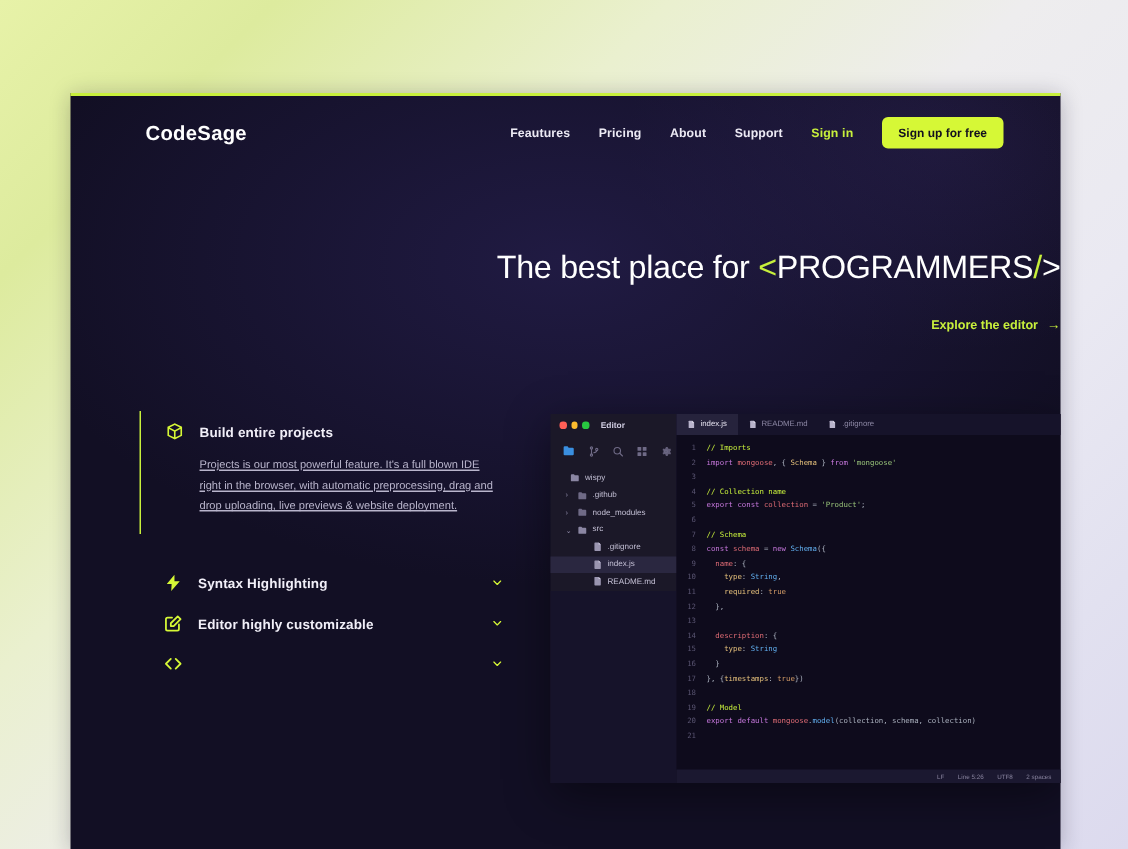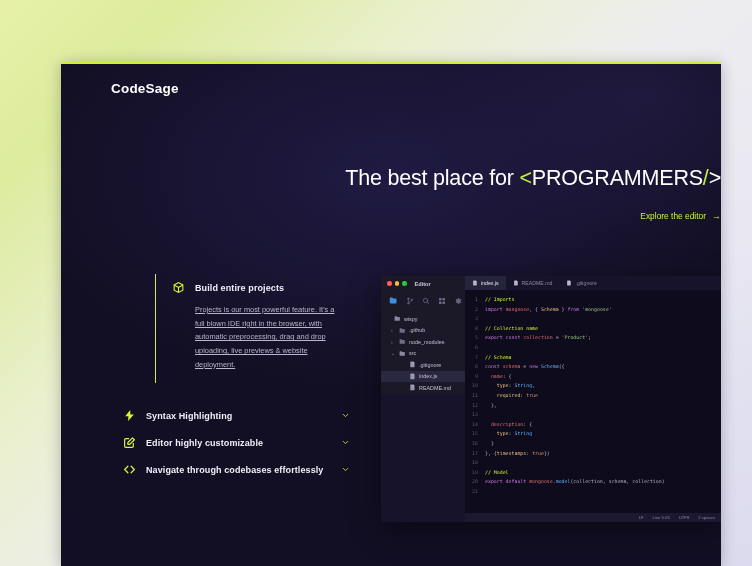--- a/index.html
+++ b/index.html
@@ -17,21 +17,21 @@
         #eeedee 52%,
         #eae9f2 70%,
         #e2e1f0 86%,
         #dcdaee 100%);
     position: relative;
   }
 
   
   .card {
     position: absolute;
-    left: 61px; top: 62px;
+    left: 47px; top: 62px;
     width: 660px; height: 504px;
     background: #120f24;
     border-top: 2px solid #c8f03c;
     overflow: hidden;
     box-shadow: 0 2px 14px rgba(20,18,40,.28);
   }
   .card::before {
     content: "";
     position: absolute; inset: 0;
     background:
@@ -91,37 +91,37 @@
     font-weight: 500;
     line-height: 1.35;
     letter-spacing: -.2px;
   }
   .hero h1 .lime { color: #c8f03c; }
   .hero-cta {
     display: inline-flex; align-items: center; gap: 6px;
     margin-top: 18px;
     color: #c8f03c;
     font-size: 8.4px;
-    font-weight: 400;
+    font-weight: 700;
     cursor: pointer;
   }
   .hero-cta .arr { font-size: 9px; line-height: 1; }
 
   
   .features {
     position: absolute;
     left: 46px; top: 210px;
     width: 243px;
     z-index: 4;
   }
   .feat {
     position: relative;
     padding: 0 0 0 16px;
   }
-  .feat.open { border-left: 1.5px solid #c8f03c; margin-left: 48px; }
+  .feat.open { border-left: 1.5px solid #c8f03c; }
   .feat-head {
     display: flex; align-items: center;
     gap: 10px;
     padding: 7px 0;
     cursor: pointer;
   }
   .feat-ico {
     width: 13px; height: 13px;
     flex: 0 0 13px;
     display: flex; align-items: center; justify-content: center;
@@ -271,20 +271,28 @@
     font-family: "Liberation Sans", sans-serif;
   }
 </style>
 </head>
 <body>
 
 <div class="card">
 
   <div class="nav">
     <div class="brand">CodeSage</div>
+    <div class="nav-links">
+        <span class="nav-link">Feautures</span>
+        <span class="nav-link">Pricing</span>
+        <span class="nav-link">About</span>
+        <span class="nav-link">Support</span>
+        <span class="nav-link accent">Sign in</span>
+        <button class="nav-cta">Sign up for free</button>
+      </div>
   </div>
 
   <div class="hero">
     <h1>
       <span>The best place for </span><span class="lime">&lt;</span><span>PROGRAMMERS</span><span class="lime">/</span><span>&gt;</span><br>
     </h1>
     <div class="hero-cta">
       <span>Explore the editor</span>
       <span class="arr">→</span>
     </div>
@@ -335,21 +343,20 @@
         </div>
       </div>
       <div class="feat">
         <div class="feat-head">
           <span class="feat-ico">
             <svg width="13" height="13" viewBox="0 0 24 24" fill="none" stroke="currentColor" stroke-width="2.2" stroke-linecap="round" stroke-linejoin="round">
               <path d="M9 18 3 12l6-6"></path>
               <path d="M15 6l6 6-6 6"></path>
             </svg>
           </span>
-          <span class="feat-title">Navigate through codebases effortlessly</span>
           <span class="chev">
             <svg width="9" height="9" viewBox="0 0 24 24" fill="none" stroke="currentColor" stroke-width="2.2" stroke-linecap="round" stroke-linejoin="round">
               <path d="M6 9l6 6 6-6"></path>
             </svg>
           </span>
         </div>
       </div>
     </div>
 
   <div class="editor">

